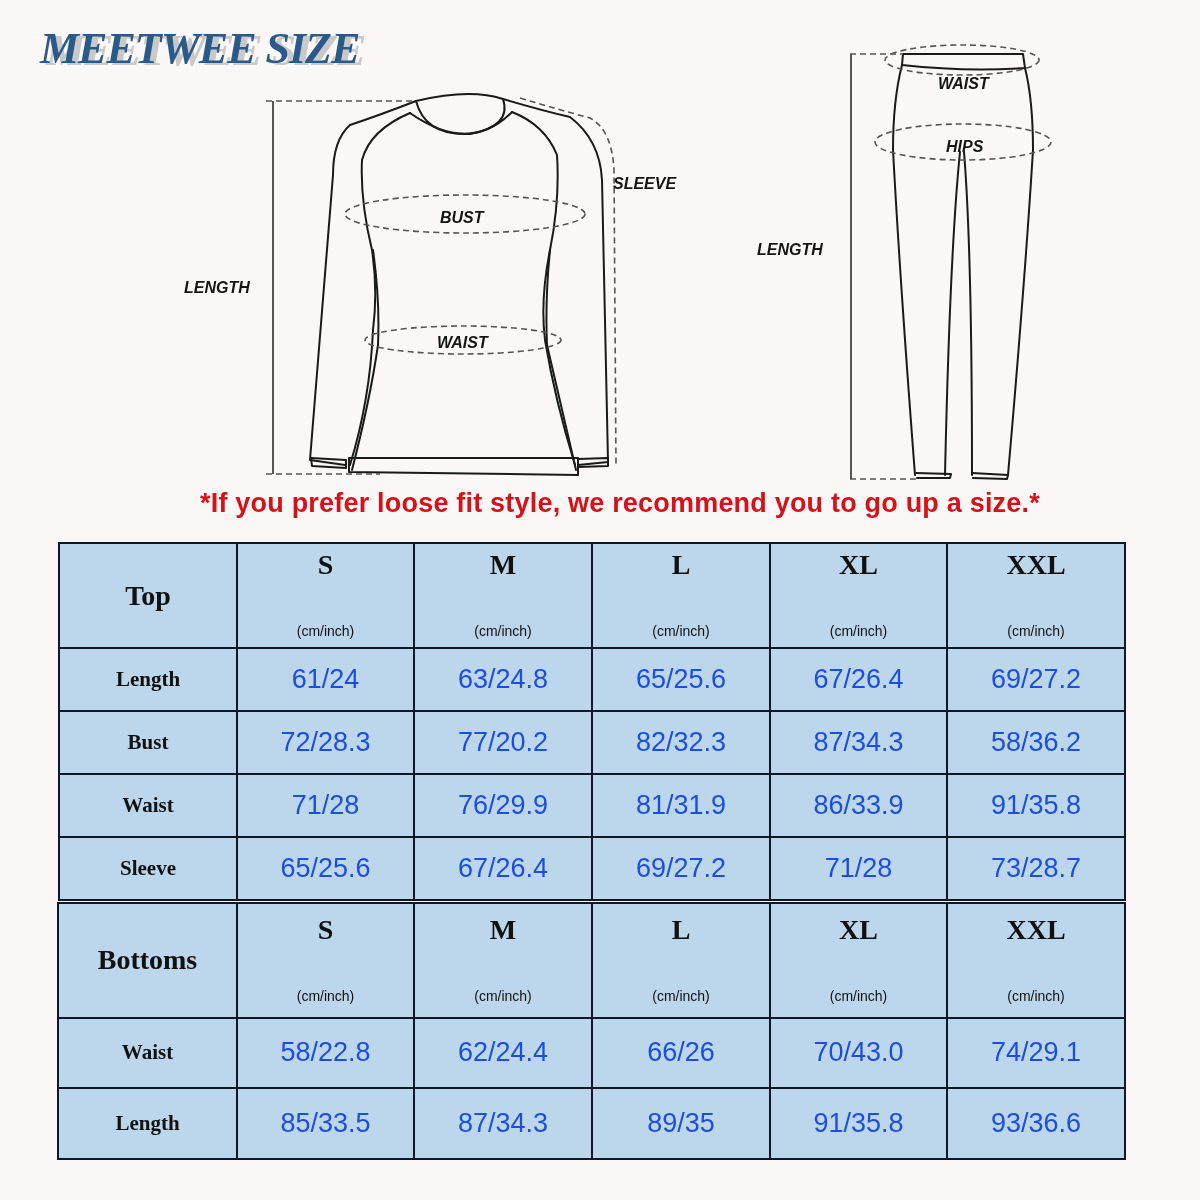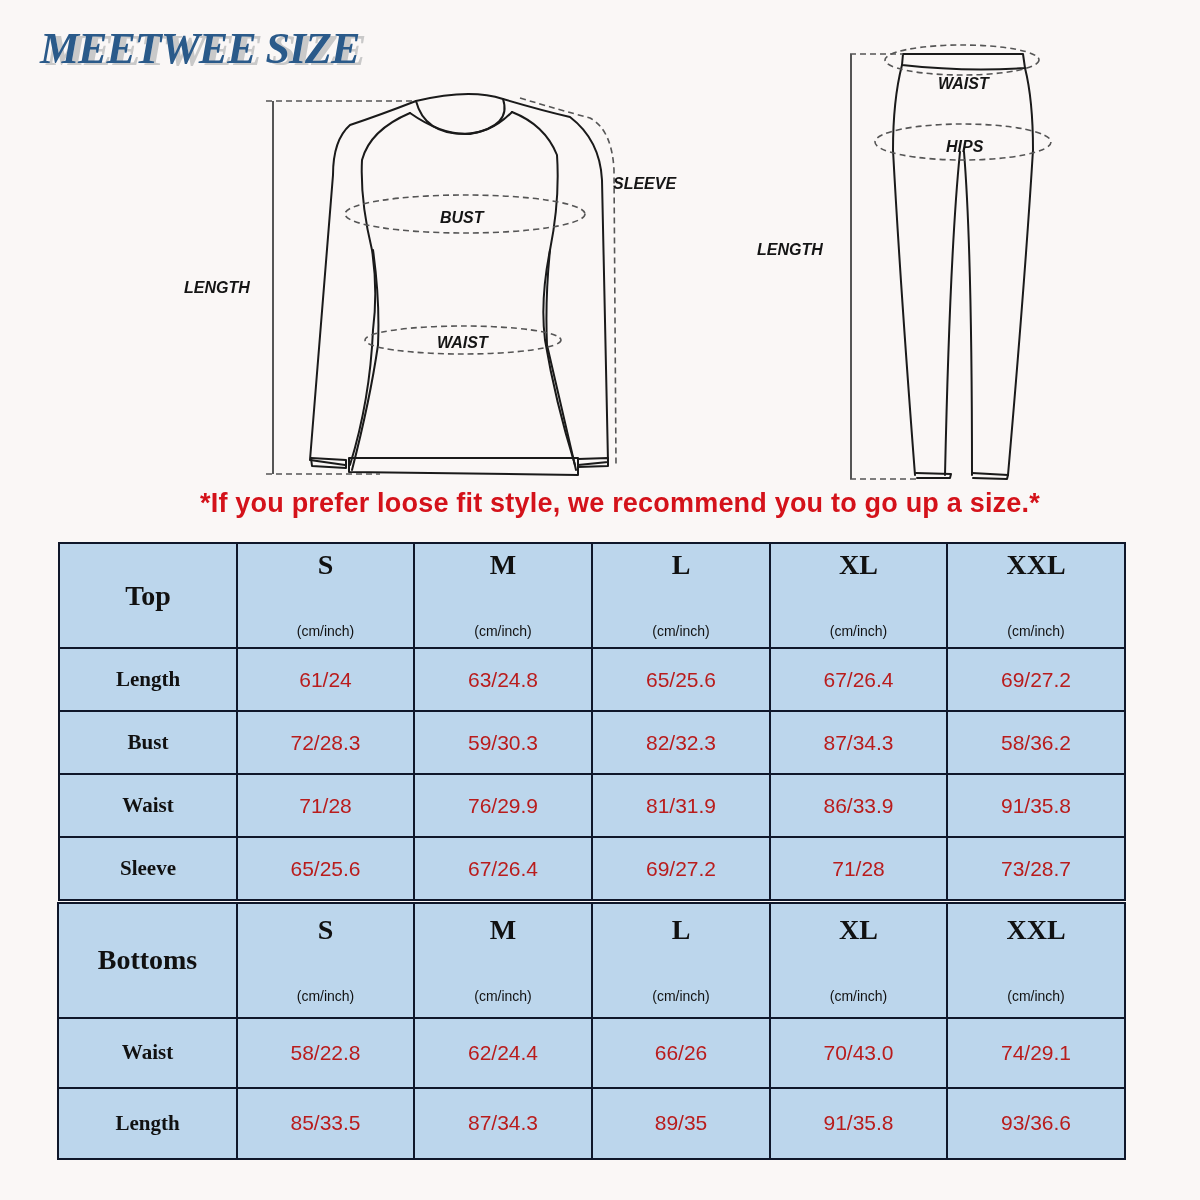--- a/index.html
+++ b/index.html
@@ -33,21 +33,21 @@
     background: #bcd6ec;
   }
   table.size td {
     border: 2px solid #0f172a; text-align: center; vertical-align: middle;
     padding: 8px; background: #bcd6ec;
   }
   .head-title { font-family: "Liberation Serif", serif; font-weight: bold; font-size: 28px; }
   .size-code { display: block; font-family: "Liberation Serif", serif; font-weight: bold; font-size: 28px; line-height: 26px; }
   .unit { display: block; font-size: 14px; line-height: 16px; margin-top: 45px; }
   .row-label { font-family: "Liberation Serif", serif; font-weight: bold; font-size: 21px; }
-  .cell { font-size: 21px; color: #b91c1c; }
+  .cell { font-size: 27px; color: #1d4ed8; }
 </style>
 </head>
 <body>
 
 <div class="brand">
   <span class="shadow">MEETWEE SIZE</span>
   <span class="main">MEETWEE SIZE</span>
 </div>
 
 <div class="illus" style="left:0;top:0;width:700px;height:485px;">
@@ -163,21 +163,21 @@
     <td class="row-label">Length</td>
     <td class="cell">61/24</td>
     <td class="cell">63/24.8</td>
     <td class="cell">65/25.6</td>
     <td class="cell">67/26.4</td>
     <td class="cell">69/27.2</td>
   </tr>
   <tr style="height:63px">
     <td class="row-label">Bust</td>
     <td class="cell">72/28.3</td>
-    <td class="cell">59/30.3</td>
+    <td class="cell">77/20.2</td>
     <td class="cell">82/32.3</td>
     <td class="cell">87/34.3</td>
     <td class="cell">58/36.2</td>
   </tr>
   <tr style="height:63px">
     <td class="row-label">Waist</td>
     <td class="cell">71/28</td>
     <td class="cell">76/29.9</td>
     <td class="cell">81/31.9</td>
     <td class="cell">86/33.9</td>

